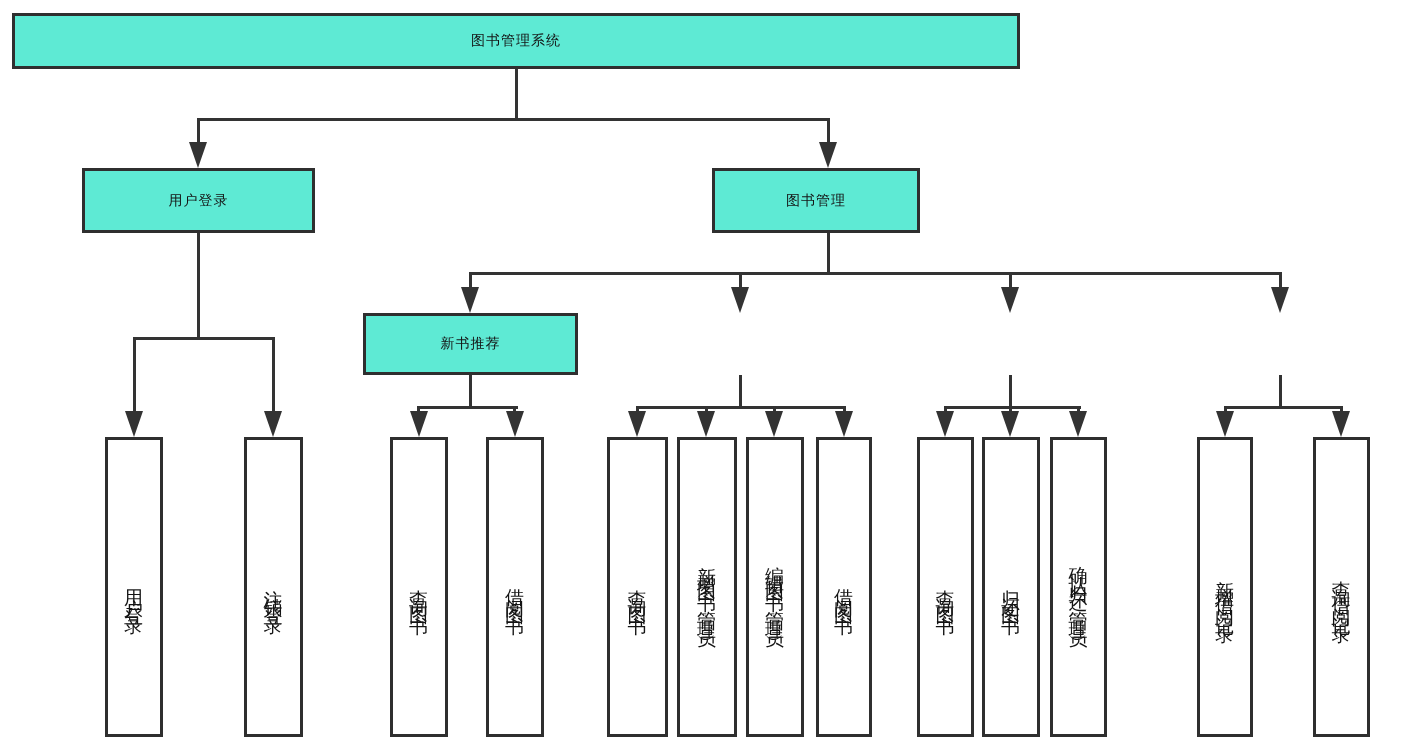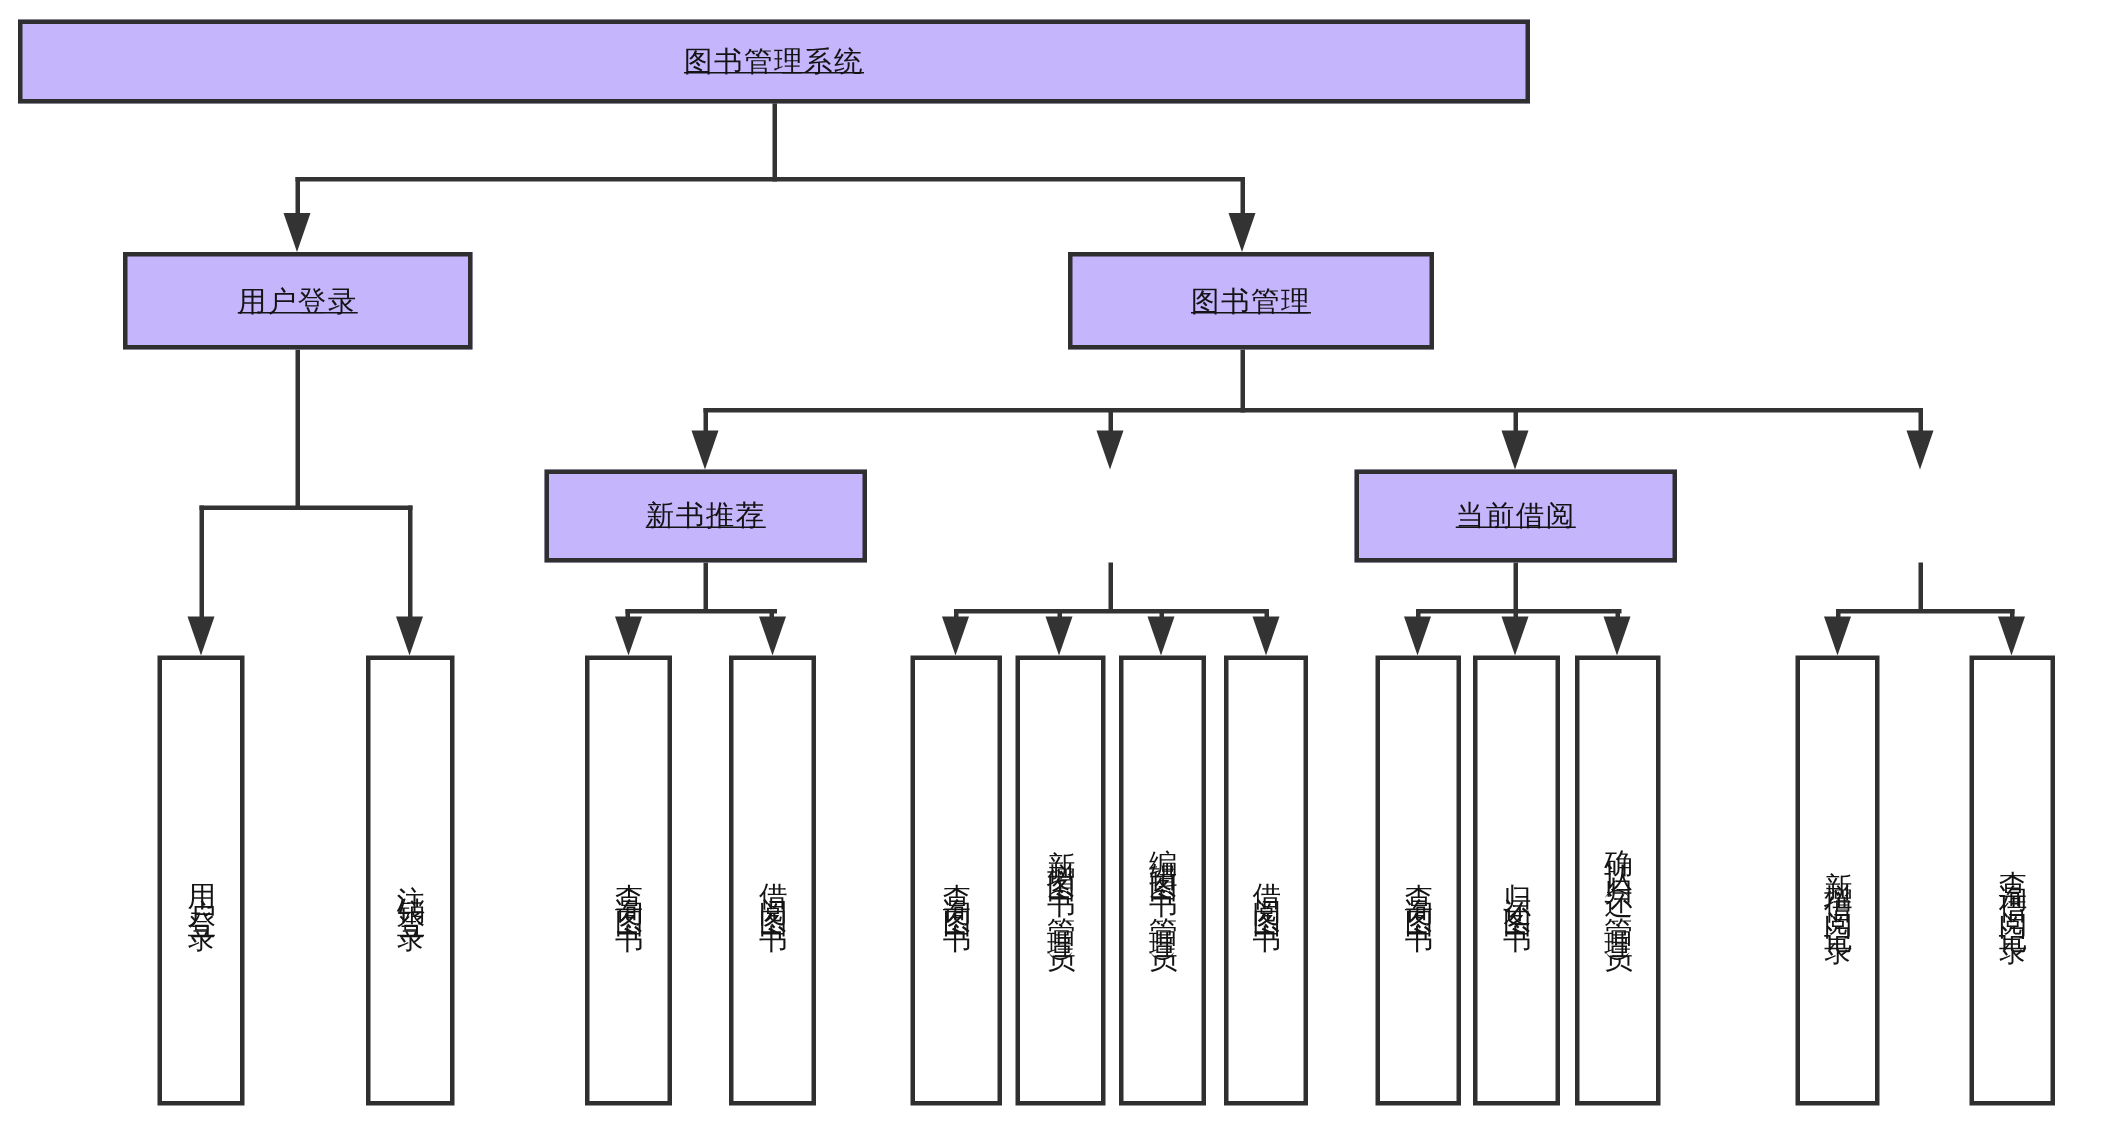--- a/index.html
+++ b/index.html
@@ -1,23 +1,23 @@
 <!DOCTYPE html>
 <html><head>
 <meta charset="utf-8">
 <style>
   html,body{margin:0;padding:0;background:#fff;}
   #stage{
     position:relative;width:1405px;height:747px;background:#fff;overflow:hidden;
     font-family:"Liberation Sans","DejaVu Sans",sans-serif;color:#1a1a1a;
   }
   .box{
-    position:absolute;box-sizing:border-box;border:3px solid #2f2f2f;background:#c4b5fd;
+    position:absolute;box-sizing:border-box;border:3px solid #2f2f2f;background:#5eead4;
     display:flex;align-items:center;justify-content:center;
-    font-size:19px;letter-spacing:1px;color:#141414;z-index:2;text-decoration:underline;
+    font-size:14px;letter-spacing:1px;color:#141414;z-index:2;
   }
   .vbox{
     position:absolute;box-sizing:border-box;border:3px solid #2f2f2f;background:#fff;
     top:437px;height:300px;z-index:2;
     display:flex;align-items:center;justify-content:center;
     writing-mode:vertical-rl;text-orientation:mixed;
     font-size:19px;letter-spacing:9px;color:#141414;line-height:1;
     padding-top:9px;
   }
   .ln{position:absolute;background:#333;z-index:1;}
@@ -27,21 +27,21 @@
     border-top:26px solid #333;
   }
   #watermark{
     position:absolute;left:1186px;top:712px;z-index:3;
     font-size:19px;color:#a6a6a6;letter-spacing:1px;white-space:nowrap;
     text-shadow:0 0 2px rgba(255,255,255,.8);
   }
   
   #n-root {left:12px;  top:13px;  width:1008px;height:56px;}
   #n-user {left:82px;  top:168px; width:233px; height:65px;}
-  #n-book {left:712px; top:168px; width:244px; height:65px;}
+  #n-book {left:712px; top:168px; width:208px; height:65px;}
   #n-new  {left:363px; top:313px; width:215px; height:62px;}
   #n-bor  {left:633px; top:313px; width:215px; height:62px;}
   #n-cur  {left:903px; top:313px; width:215px; height:62px;}
   #n-rec  {left:1173px;top:313px; width:214px; height:62px;}
   #l-a1{left:105px; width:58px;} #l-a2{left:244px; width:59px;}
   #l-b1{left:390px; width:58px;} #l-b2{left:486px; width:58px;}
   #l-c1{left:607px; width:61px;} #l-c2{left:677px; width:60px;}
   #l-c3{left:746px; width:58px;} #l-c4{left:816px; width:56px;}
   #l-d1{left:917px; width:57px;} #l-d2{left:982px; width:58px;}
   #l-d3{left:1050px;width:57px;}
@@ -110,21 +110,20 @@
   <i class="ln" style="left:1340px;top:406px;width:3px;height:9px"></i>
   <i class="ah" style="left:1216px;top:411px"></i>
   <i class="ah" style="left:1332px;top:411px"></i>
 
   <div class="box" id="n-root">图书管理系统</div>
 
   <div class="box" id="n-user">用户登录</div>
   <div class="box" id="n-book">图书管理</div>
 
   <div class="box" id="n-new">新书推荐</div>
-  <div class="box" id="n-cur">当前借阅</div>
 
   <div class="vbox" id="l-a1">用户登录</div>
   <div class="vbox" id="l-a2">注销登录</div>
 
   <div class="vbox" id="l-b1">查询图书</div>
   <div class="vbox" id="l-b2">借阅图书</div>
 
   <div class="vbox" id="l-c1">查询图书</div>
   <div class="vbox" id="l-c2">新增图书（管理员）</div>
   <div class="vbox" id="l-c3">编辑图书（管理员）</div>

